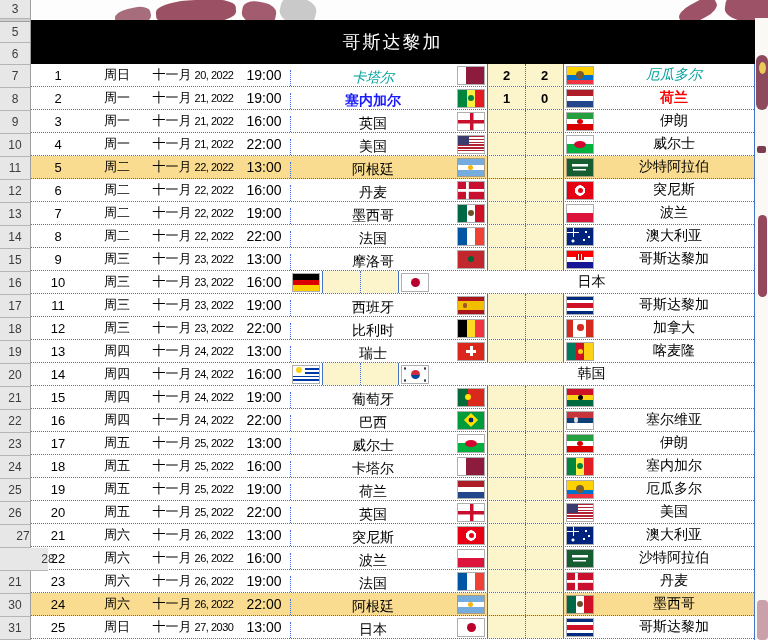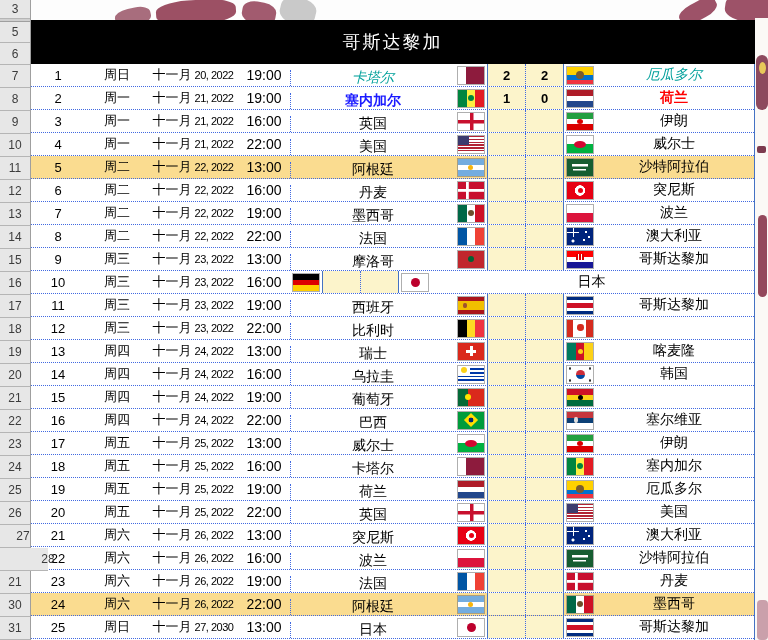--- a/index.html
+++ b/index.html
@@ -419,20 +419,21 @@
       <div class="cell c-time">22:00</div>
       <div class="cell c-homename">比利时</div>
       <div class="cell c-homeflag">
         <div class="flag f-BEL"></div>
       </div>
       <div class="cell c-score s1"></div>
       <div class="cell c-score s2"></div>
       <div class="cell c-awayflag">
         <div class="flag f-CAN em"></div>
       </div>
+      <div class="cell c-awayname">加拿大</div>
     </div>
     <div class="trow">
       <div class="cell c-num">13</div>
       <div class="cell c-day">周四</div>
       <div class="cell c-date">
         <span class="mon">十一月</span>
         <span class="rest">24, 2022</span>
       </div>
       <div class="cell c-time">13:00</div>
       <div class="cell c-homename">瑞士</div>
@@ -447,21 +448,20 @@
       <div class="cell c-awayname">喀麦隆</div>
     </div>
     <div class="trow">
       <div class="cell c-num">14</div>
       <div class="cell c-day">周四</div>
       <div class="cell c-date">
         <span class="mon">十一月</span>
         <span class="rest">24, 2022</span>
       </div>
       <div class="cell c-time">16:00</div>
-      <div class="cell c-homename">乌拉圭</div>
       <div class="cell c-homeflag">
         <div class="flag f-URU em"></div>
       </div>
       <div class="cell c-score s1"></div>
       <div class="cell c-score s2"></div>
       <div class="cell c-awayflag">
         <div class="flag f-KOR em"></div>
       </div>
       <div class="cell c-awayname">韩国</div>
     </div>

